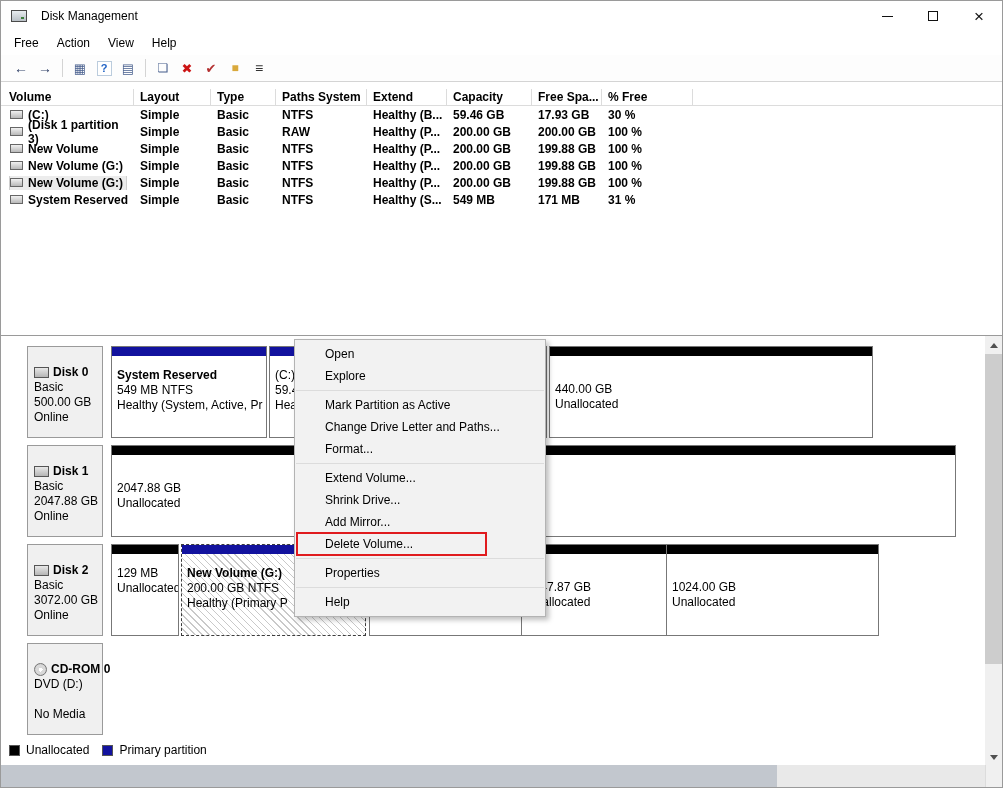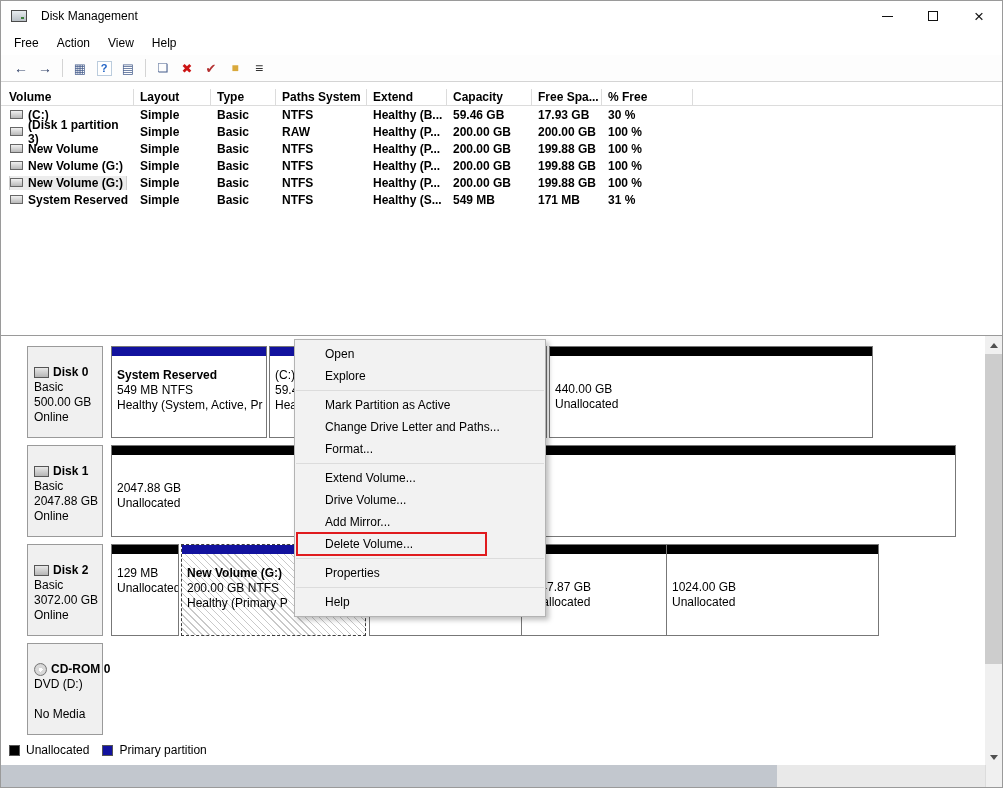--- a/index.html
+++ b/index.html
@@ -408,21 +408,21 @@
 
   <div class="cmenu">
     <div class="cmi">Open</div>
     <div class="cmi">Explore</div>
     <div class="cm-sep"></div>
     <div class="cmi">Mark Partition as Active</div>
     <div class="cmi">Change Drive Letter and Paths...</div>
     <div class="cmi">Format...</div>
     <div class="cm-sep"></div>
     <div class="cmi disabled">Extend Volume...</div>
-    <div class="cmi">Drive Volume...</div>
+    <div class="cmi">Shrink Drive...</div>
     <div class="cmi disabled">Add Mirror...</div>
     <div class="cmi">
       <span>Delete Volume...</span>
       <span class="red-box"></span>
     </div>
     <div class="cm-sep"></div>
     <div class="cmi">Properties</div>
     <div class="cm-sep"></div>
     <div class="cmi">Help</div>
   </div>

